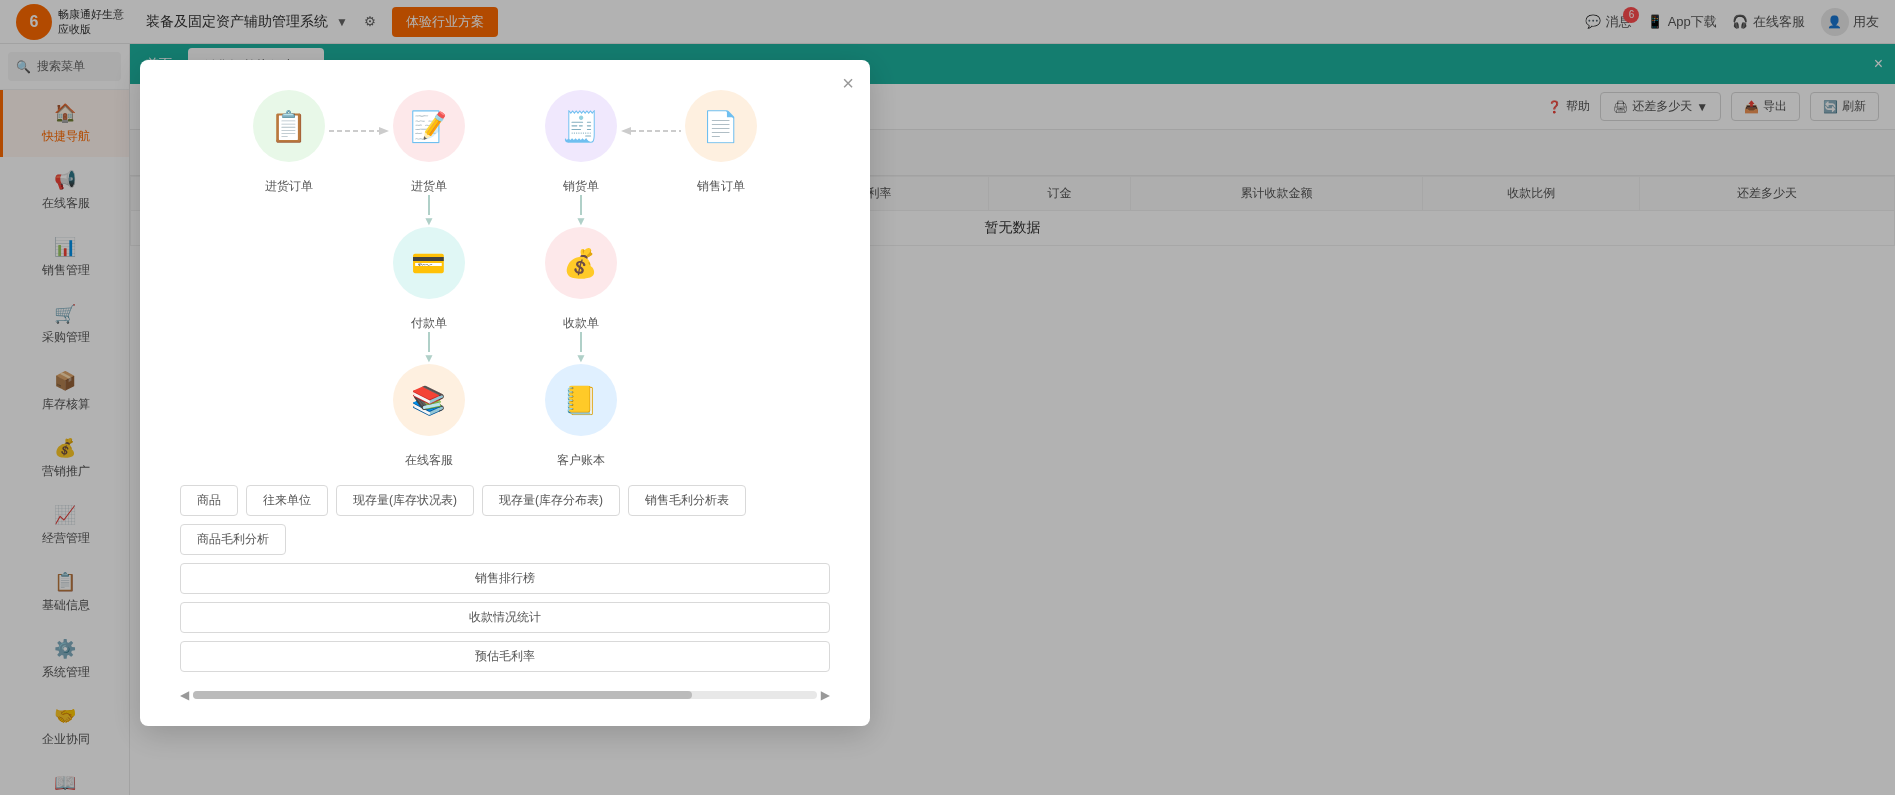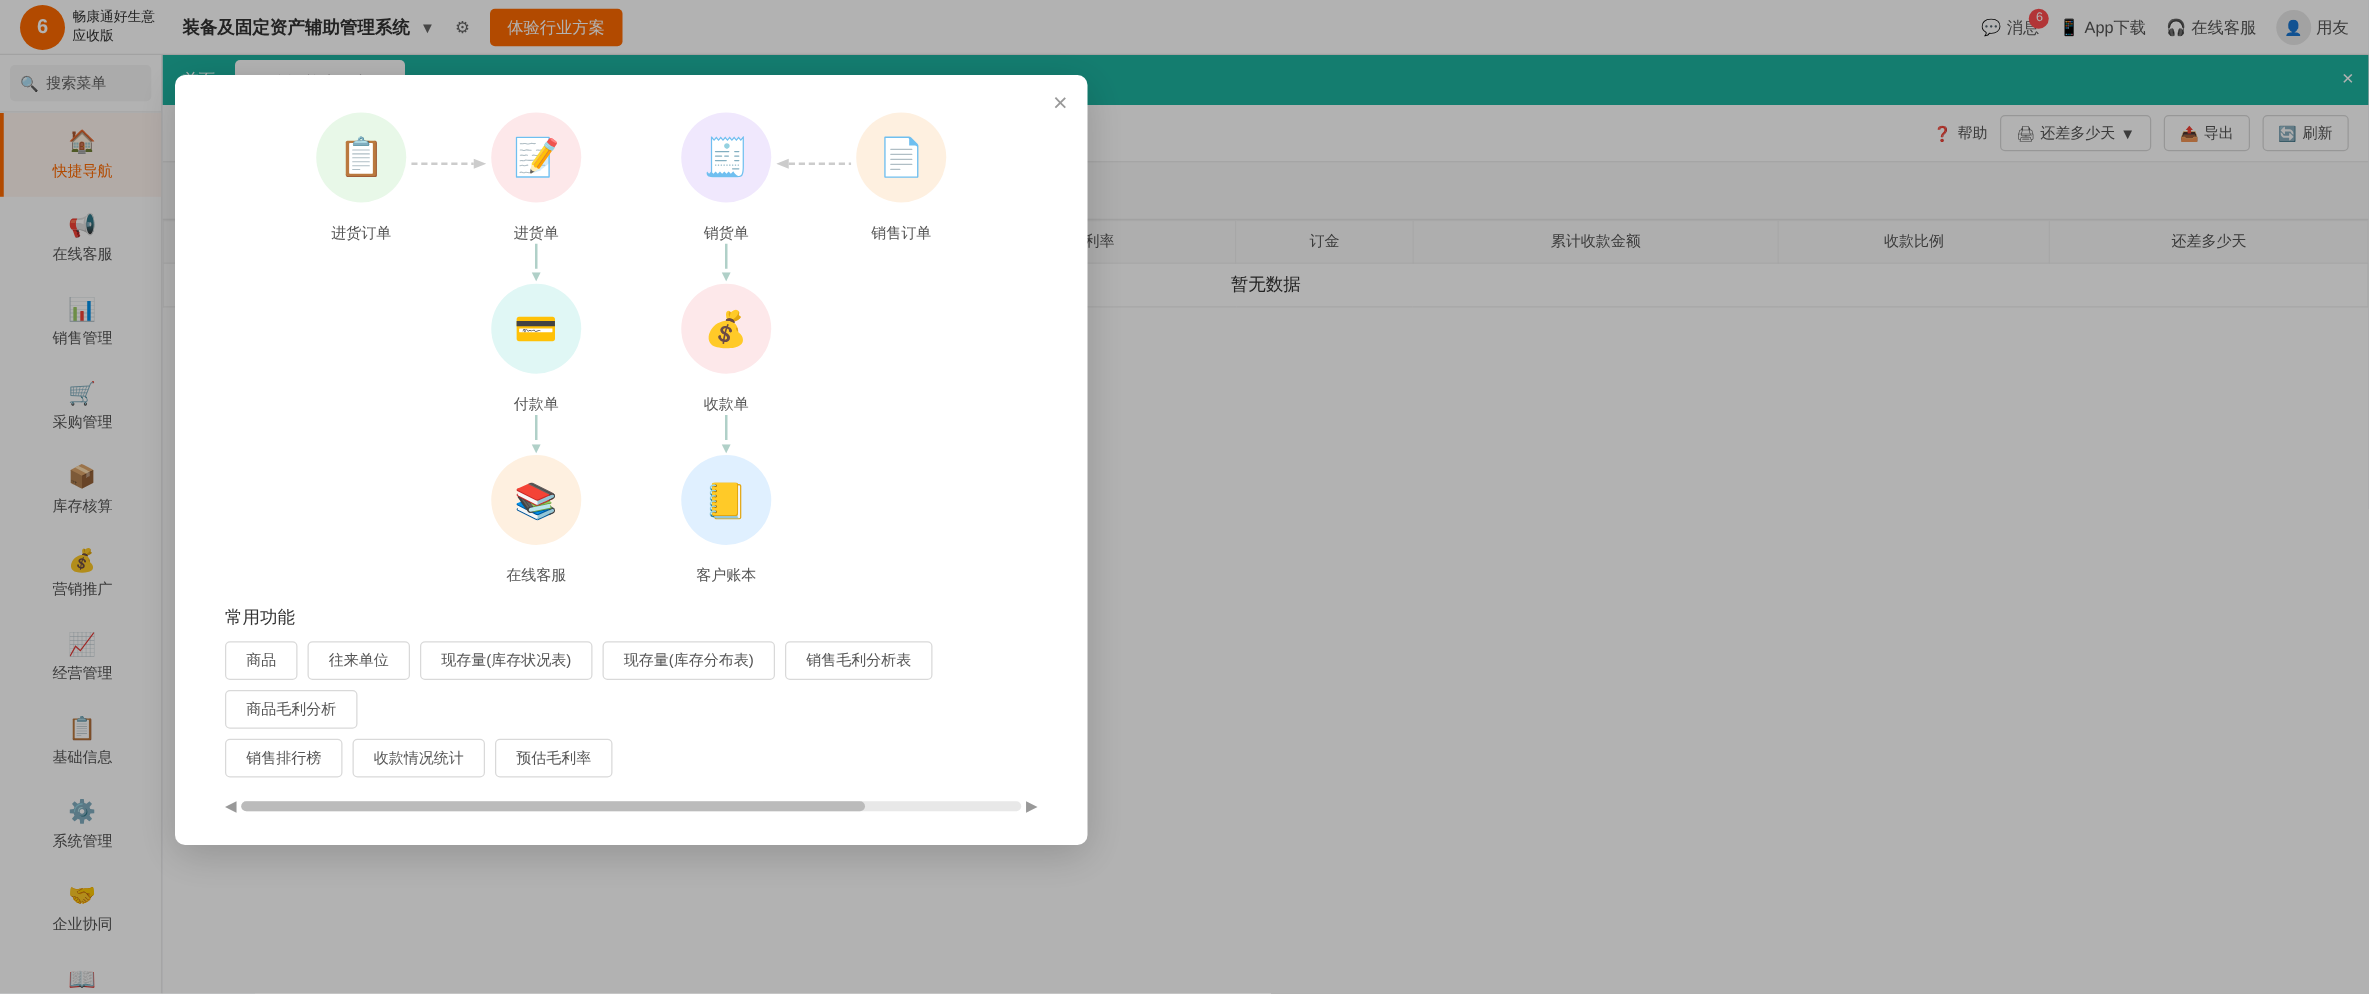--- a/index.html
+++ b/index.html
@@ -10,21 +10,21 @@
     .top-bar { height: 44px; background: #fff; display: flex; align-items: center; padding: 0 16px; border-bottom: 1px solid #e8e8e8; flex-shrink: 0; }
     .main-area { display: flex; flex: 1; overflow: hidden; }
     .sidebar { width: 130px; background: #fff; border-right: 1px solid #e8e8e8; display: flex; flex-direction: column; flex-shrink: 0; }
     .content-area { flex: 1; display: flex; flex-direction: column; overflow: hidden; background: #f0f2f5; }
 
     
     .top-bar-logo { display: flex; align-items: center; gap: 6px; width: 130px; }
     .logo-icon { width: 36px; height: 36px; background: #ff6b00; border-radius: 50%; display: flex; align-items: center; justify-content: center; color: white; font-size: 16px; font-weight: bold; }
     .logo-text { font-size: 11px; color: #333; line-height: 1.3; }
     .top-bar-system { display: flex; align-items: center; gap: 8px; flex: 1; }
-    .system-name { font-size: 14px; color: #333; font-weight: 700; }
+    .system-name { font-size: 14px; color: #333; font-weight: 400; }
     .dropdown-btn { background: none; border: none; cursor: pointer; color: #666; font-size: 12px; }
     .settings-btn { background: none; border: none; cursor: pointer; color: #666; width: 28px; height: 28px; display: flex; align-items: center; justify-content: center; }
     .experience-btn { background: #ff6b00; color: white; border: none; border-radius: 4px; padding: 6px 14px; cursor: pointer; font-size: 13px; }
     .top-bar-right { display: flex; align-items: center; gap: 16px; margin-left: auto; }
     .top-bar-right-item { display: flex; align-items: center; gap: 4px; color: #555; font-size: 13px; cursor: pointer; position: relative; }
     .badge { background: #ff4d4f; color: white; border-radius: 10px; font-size: 10px; padding: 0 4px; min-width: 16px; height: 16px; display: flex; align-items: center; justify-content: center; position: absolute; top: -6px; right: -8px; }
     .avatar { width: 28px; height: 28px; background: #e8e8e8; border-radius: 50%; display: flex; align-items: center; justify-content: center; font-size: 12px; color: #666; }
 
     
     .tab-bar { height: 40px; background: #1db3a0; display: flex; align-items: center; padding: 0 0 0 0; flex-shrink: 0; }
@@ -389,30 +389,29 @@
           <div class="flow-node node-blue">
             <span style="font-size:28px; color:#2196f3;">📒</span>
           </div>
           <div class="flow-label">客户账本</div>
         </div>
         <div style="width:60px;"></div>
         <div style="width:72px;"></div>
       </div>
 
       <div class="common-functions">
-        <div class="common-title">常用功能</div>
         <div class="common-btns">
           <button class="func-btn">商品</button>
           <button class="func-btn">往来单位</button>
           <button class="func-btn">现存量(库存状况表)</button>
           <button class="func-btn">现存量(库存分布表)</button>
           <button class="func-btn">销售毛利分析表</button>
           <button class="func-btn">商品毛利分析</button>
         </div>
-        <div class="common-btns" style="margin-top:8px;">
+        <div class="common-btns" style="margin-top:8px;flex-direction:column;">
           <button class="func-btn">销售排行榜</button>
           <button class="func-btn">收款情况统计</button>
           <button class="func-btn">预估毛利率</button>
         </div>
       </div>
 
       <div class="scrollbar-area">
         <span class="scroll-arrow">◀</span>
         <div class="scroll-track">
           <div class="scroll-thumb"></div>

